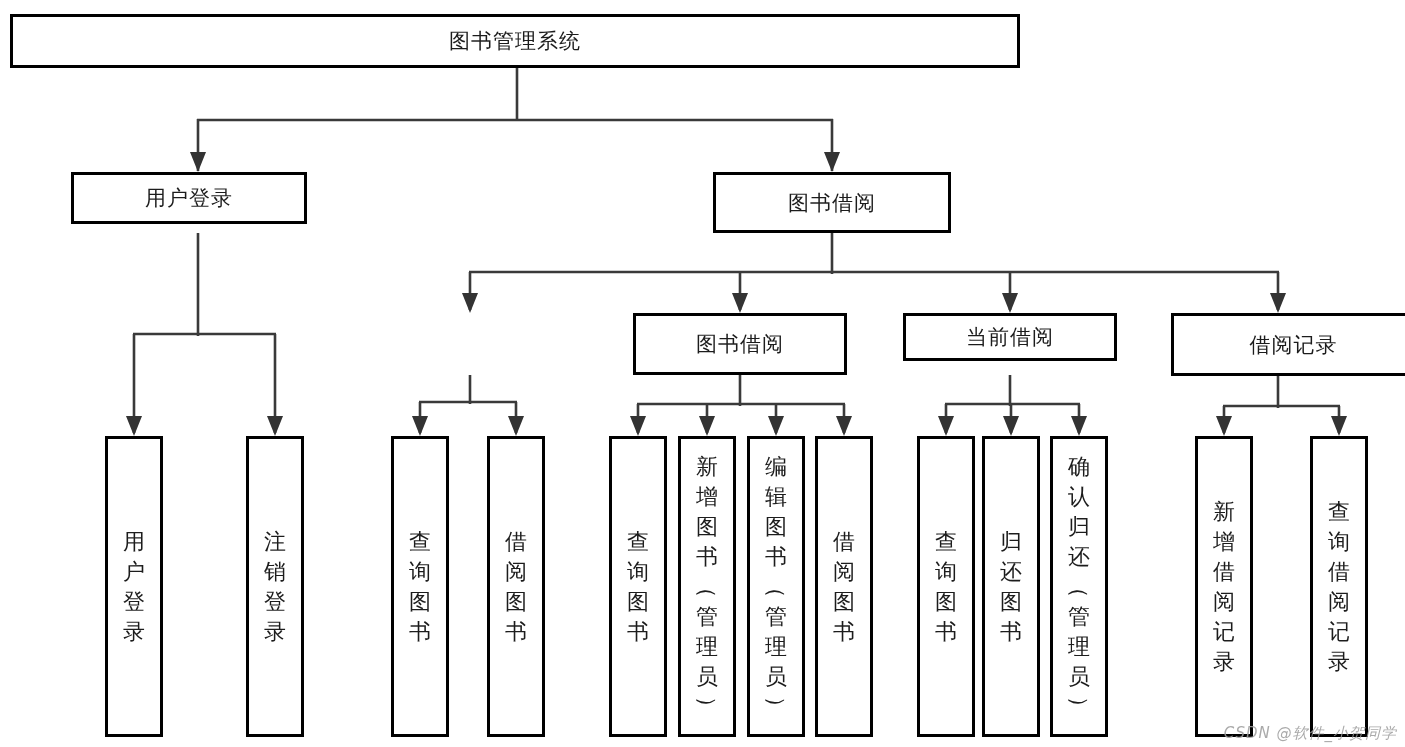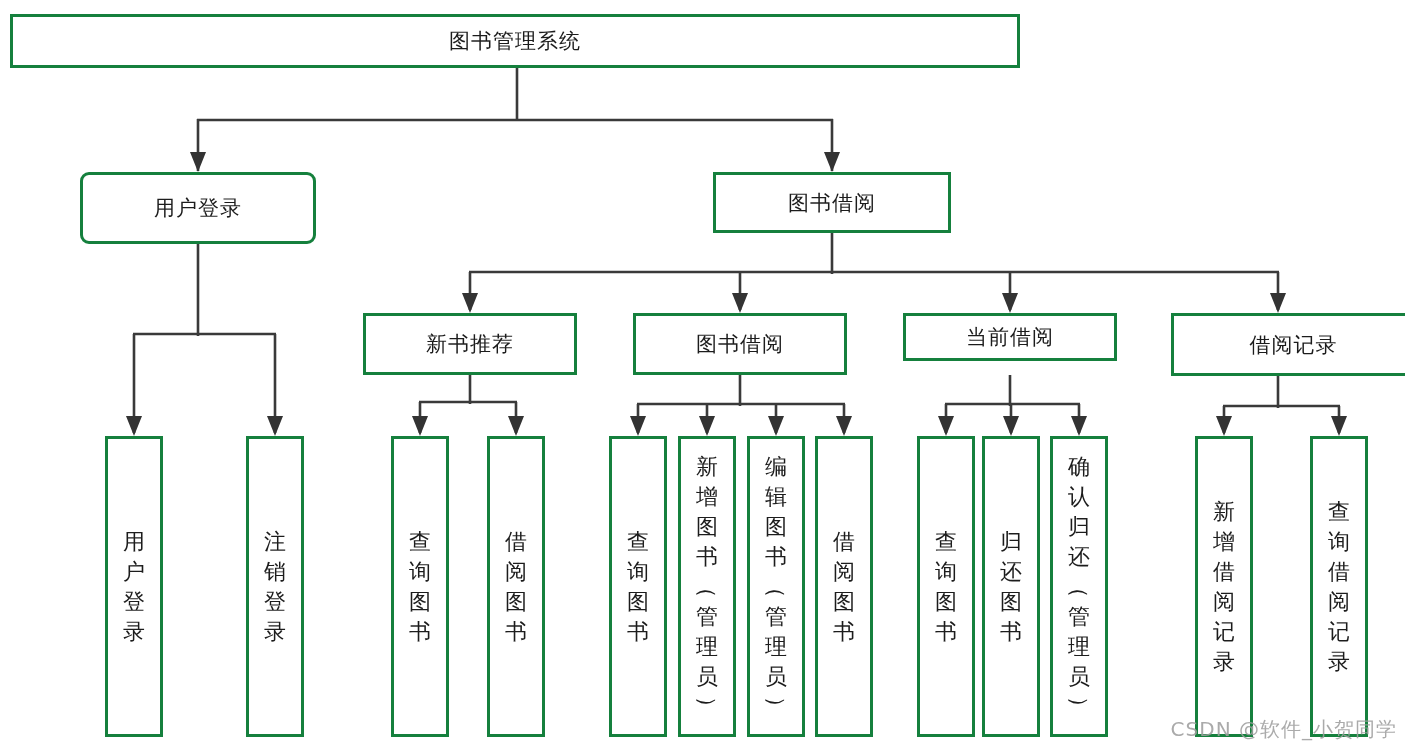--- a/index.html
+++ b/index.html
@@ -15,21 +15,21 @@
   .connector-layer {
     position: absolute;
     left: 0; top: 0;
     width: 1405px; height: 747px;
     z-index: 1;
   }
   .node {
     position: absolute;
     box-sizing: border-box;
     background: #ffffff;
-    border: 3px solid #15803d;
+    border: 3px solid #000000;
     display: flex;
     align-items: center;
     justify-content: center;
     z-index: 2;
   }
   .hbox {
     font-size: 21px;
     letter-spacing: 1px;
     white-space: nowrap;
   }
@@ -47,25 +47,26 @@
     line-height: 30px;
     height: 30px;
   }
   .vparen {
     transform: rotate(90deg);
   }
   .watermark {
     position: absolute;
     right: 8px;
     bottom: 4px;
-    font-size: 20px;
+    font-size: 15px;
     letter-spacing: 1px;
     color: rgba(158, 158, 158, 0.88);
     z-index: 3;
     white-space: nowrap;
+    font-style: italic;
   }
 </style>
 </head>
 <body>
 
 <div class="canvas">
 
   <svg class="connector-layer" viewBox="0 0 1405 747" xmlns="http://www.w3.org/2000/svg">
     <g stroke="#3a3a3a" stroke-width="2.6" fill="none">
 
@@ -103,30 +104,27 @@
       <polygon points="1071,416 1087,416 1079,436"></polygon>
       <polygon points="1216,416 1232,416 1224,436"></polygon>
       <polygon points="1331,416 1347,416 1339,436"></polygon>
     </g>
   </svg>
 
   <div class="node hbox" style="left:10px; top:14px; width:1010px; height:54px;">
     <span>图书管理系统</span>
   </div>
 
-  <div class="node hbox" style="left:80px; top:172px; width:236px; height:72px;border-radius:9px;">
+  <div class="node hbox" style="left:71px; top:172px; width:236px; height:52px;">
     <span>用户登录</span>
   </div>
   <div class="node hbox" style="left:713px; top:172px; width:238px; height:61px;">
     <span>图书借阅</span>
   </div>
 
-  <div class="node hbox" style="left:363px; top:313px; width:214px; height:62px;">
-    <span>新书推荐</span>
-  </div>
   <div class="node hbox" style="left:633px; top:313px; width:214px; height:62px;">
     <span>图书借阅</span>
   </div>
   <div class="node hbox" style="left:903px; top:313px; width:214px; height:48px;">
     <span>当前借阅</span>
   </div>
   <div class="node hbox" style="left:1171px; top:313px; width:245px; height:63px;">
     <span>借阅记录</span>
   </div>
 

